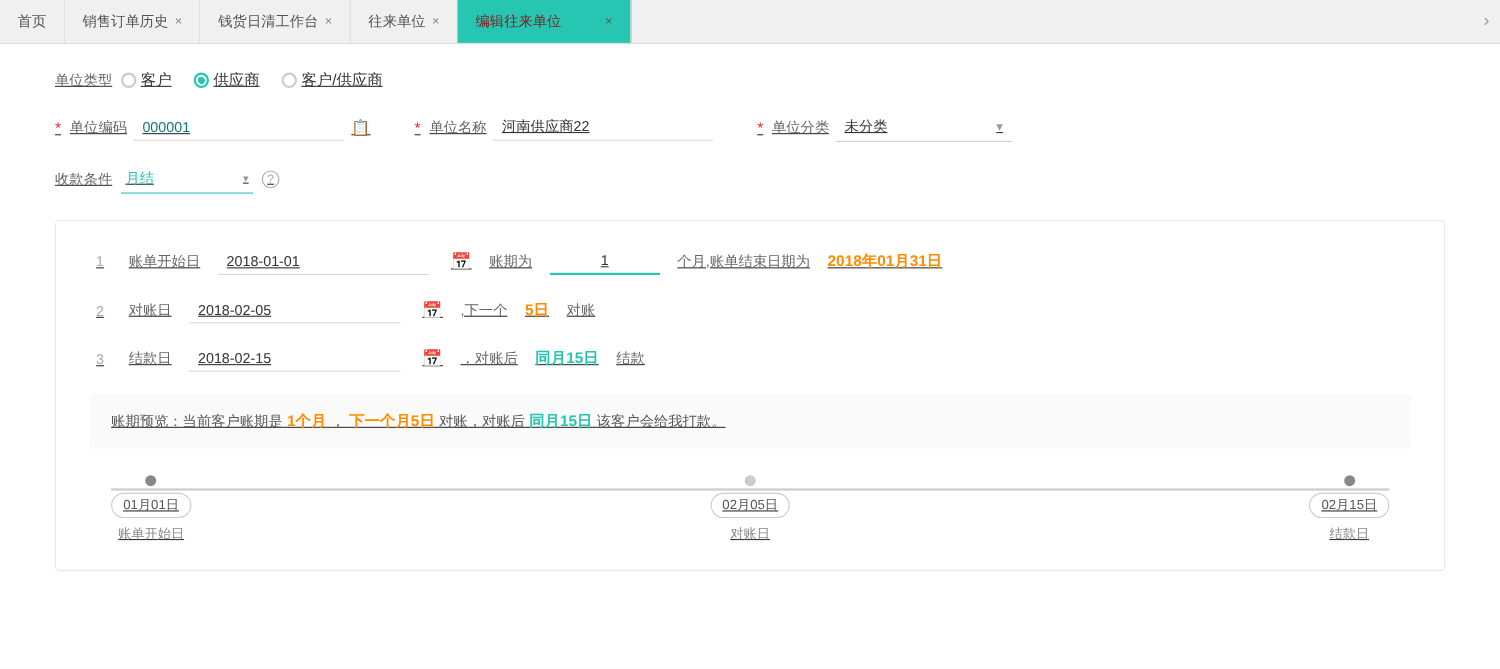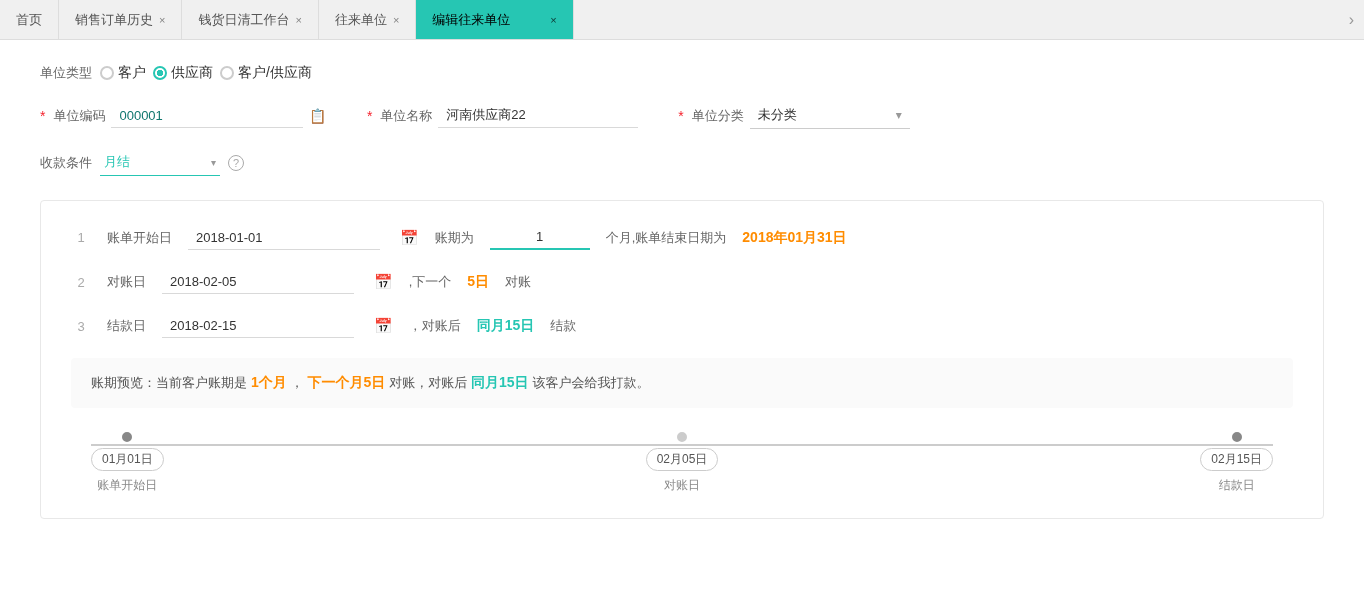--- a/index.html
+++ b/index.html
@@ -21,21 +21,21 @@
       font-size: 13px;
       color: #555;
       border-right: 1px solid #ddd;
       gap: 6px;
       white-space: nowrap;
       background: #f0f0f0;
     }
     .tab:first-child { border-left: none; }
     .tab.active {
       background: #26c6b3;
-      color: #000000;
+      color: #7f1d1d;
       gap: 40px;
     }
     .tab .close-btn {
       font-size: 11px;
       color: inherit;
       opacity: 0.7;
       cursor: pointer;
     }
     .tab-arrow {
       margin-left: auto;
@@ -43,22 +43,23 @@
       align-items: center;
       padding: 0 10px;
       cursor: pointer;
       color: #999;
       font-size: 16px;
     }
 
     
     .main-content {
       background: #fff;
-      padding: 24px 40px;
+      padding: 24px 50px;
       min-height: calc(100vh - 40px);
+      text-decoration: underline;
     }
 
     
     .form-row {
       display: flex;
       align-items: center;
       margin-bottom: 20px;
       gap: 8px;
     }
     .form-label {
@@ -67,21 +68,21 @@
       white-space: nowrap;
     }
     .required-mark {
       color: #f5222d;
       margin-right: 2px;
     }
 
     
     .radio-group {
       display: flex;
-      gap: 7px;
+      gap: 20px;
       align-items: center;
     }
     .radio-item {
       display: flex;
       align-items: center;
       gap: 4px;
       cursor: pointer;
     }
     .radio-circle {
       width: 14px;

